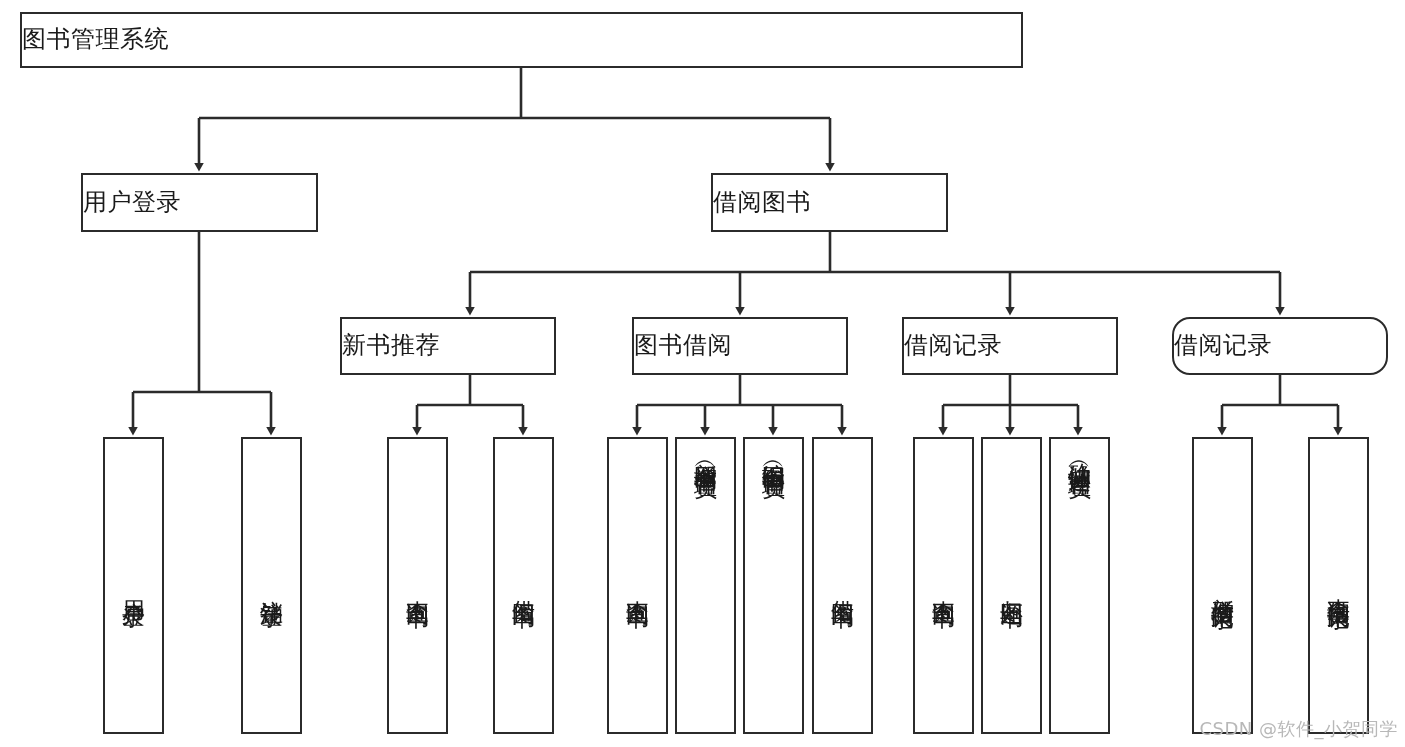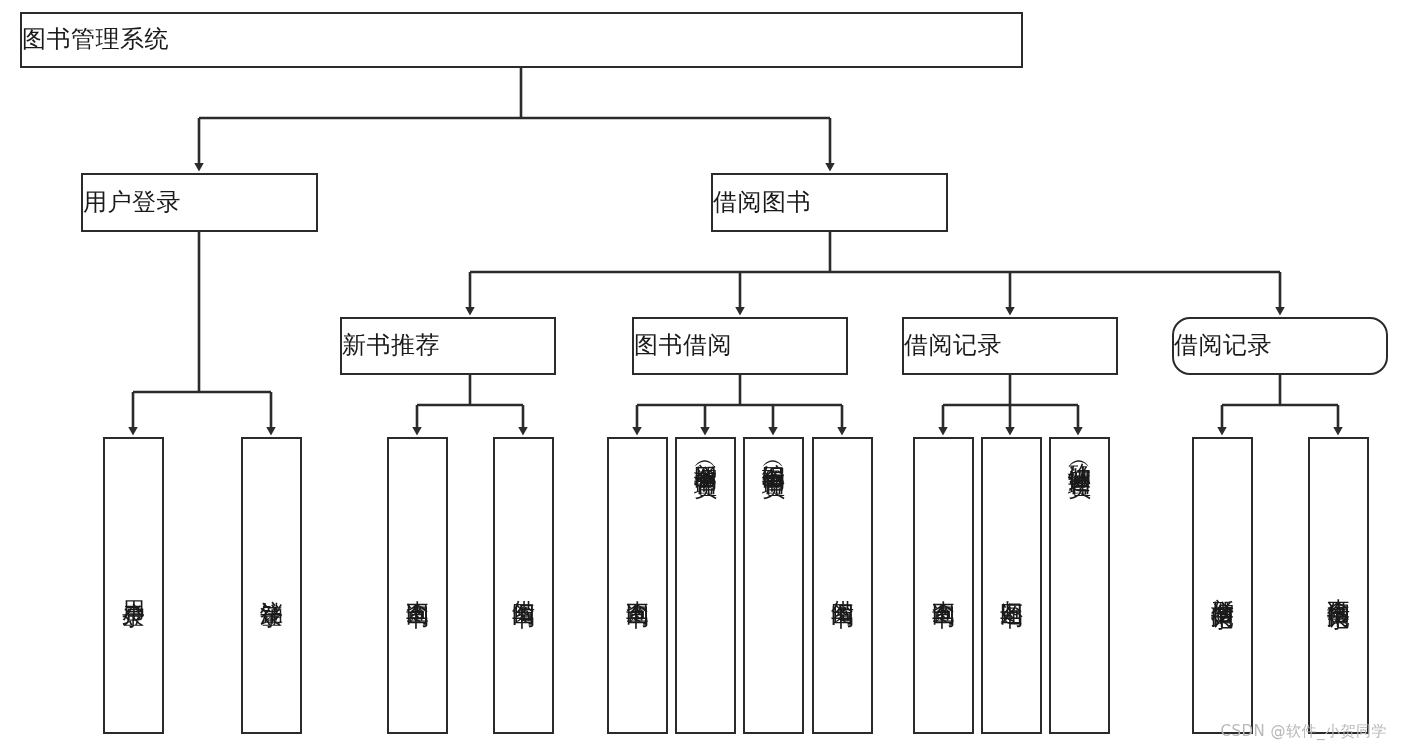--- a/index.html
+++ b/index.html
@@ -65,23 +65,23 @@
   #connectors {
     position: absolute;
     left: 0;
     top: 0;
     width: 1405px;
     height: 747px;
     pointer-events: none;
   }
   #watermark {
     position: absolute;
-    right: 18px;
+    right: 7px;
     bottom: 6px;
-    font-size: 15px;
+    font-size: 18px;
     color: #b8b8b8;
     letter-spacing: 0.5px;
     white-space: nowrap;
     font-family: "DejaVu Sans", "Liberation Sans", sans-serif;
   }
 </style>
 </head>
 <body>
 
 <div id="diagram-root">

